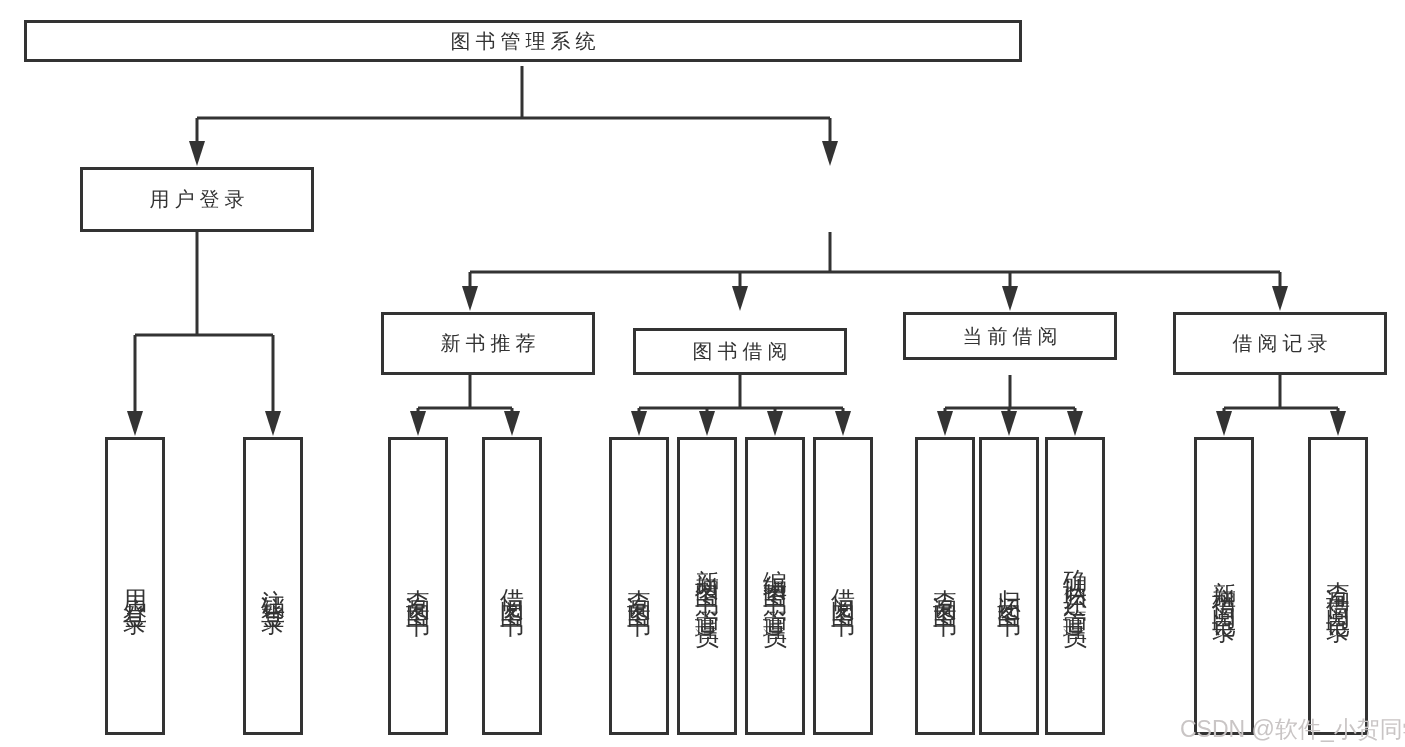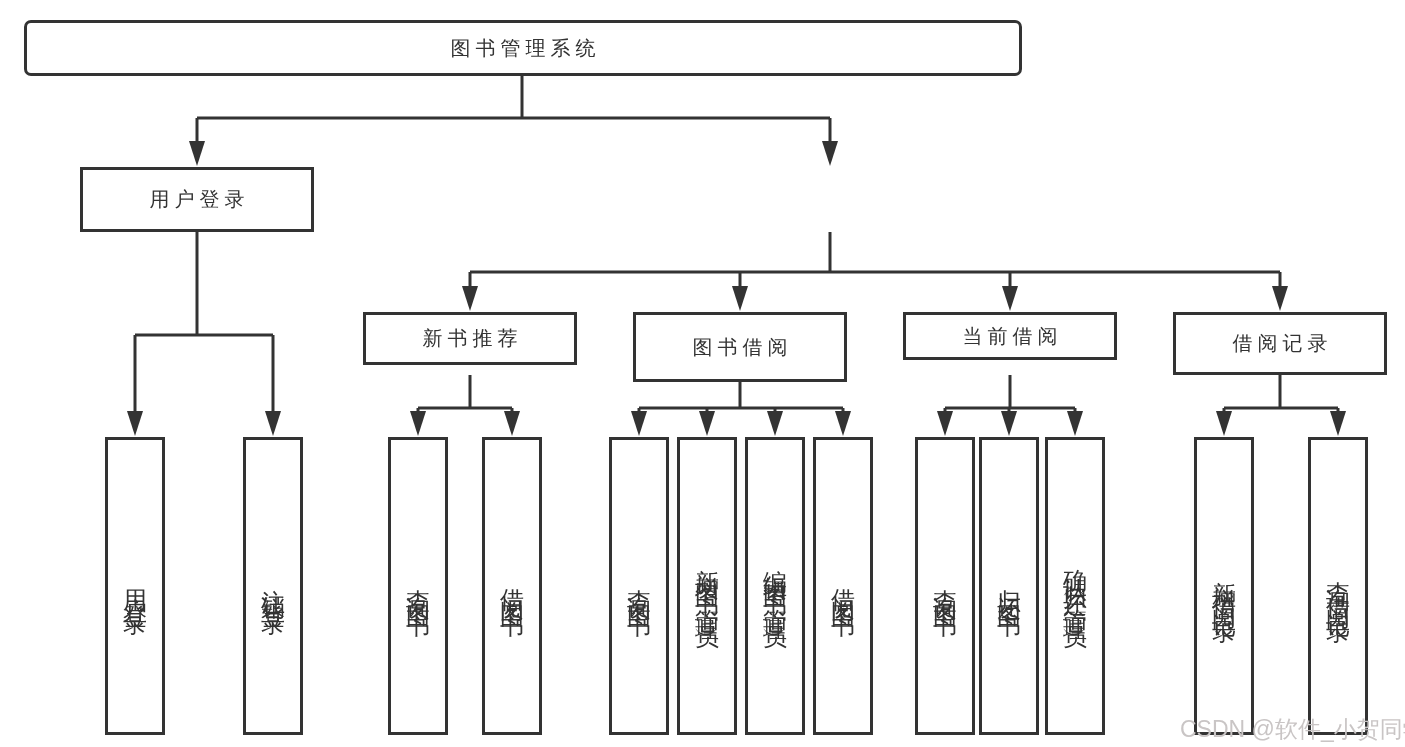--- a/index.html
+++ b/index.html
@@ -100,32 +100,32 @@
       <polygon points="767,411 783,411 775,436"></polygon>
       <polygon points="835,411 851,411 843,436"></polygon>
       <polygon points="937,411 953,411 945,436"></polygon>
       <polygon points="1001,411 1017,411 1009,436"></polygon>
       <polygon points="1067,411 1083,411 1075,436"></polygon>
       <polygon points="1216,411 1232,411 1224,436"></polygon>
       <polygon points="1330,411 1346,411 1338,436"></polygon>
     </g>
   </svg>
 
-  <div class="box" style="left:24px;top:20px;width:998px;height:56px;border-radius:7px;">
+  <div class="box" style="left:24px;top:20px;width:998px;height:42px;">
     <span class="hlabel">图书管理系统</span>
   </div>
 
   <div class="box" style="left:80px;top:167px;width:234px;height:65px;">
     <span class="hlabel">用户登录</span>
   </div>
 
-  <div class="box" style="left:363px;top:312px;width:214px;height:53px;">
+  <div class="box" style="left:381px;top:312px;width:214px;height:63px;">
     <span class="hlabel">新书推荐</span>
   </div>
-  <div class="box" style="left:633px;top:312px;width:214px;height:70px;">
+  <div class="box" style="left:633px;top:328px;width:214px;height:47px;">
     <span class="hlabel">图书借阅</span>
   </div>
   <div class="box" style="left:903px;top:312px;width:214px;height:48px;">
     <span class="hlabel">当前借阅</span>
   </div>
   <div class="box" style="left:1173px;top:312px;width:214px;height:63px;">
     <span class="hlabel">借阅记录</span>
   </div>
 
   <div class="box leaf" style="left:105px;top:437px;width:60px;height:298px;">

